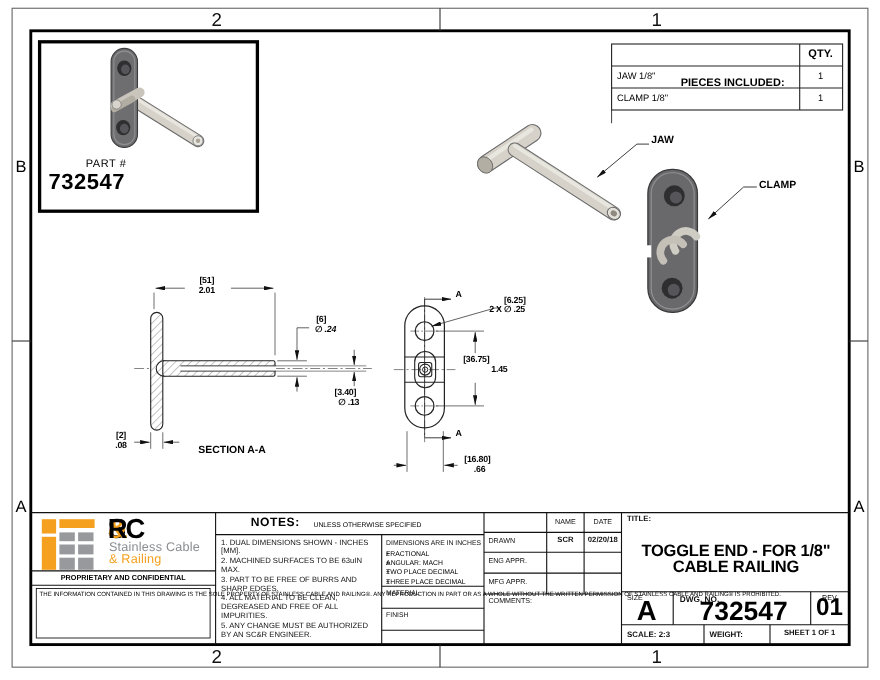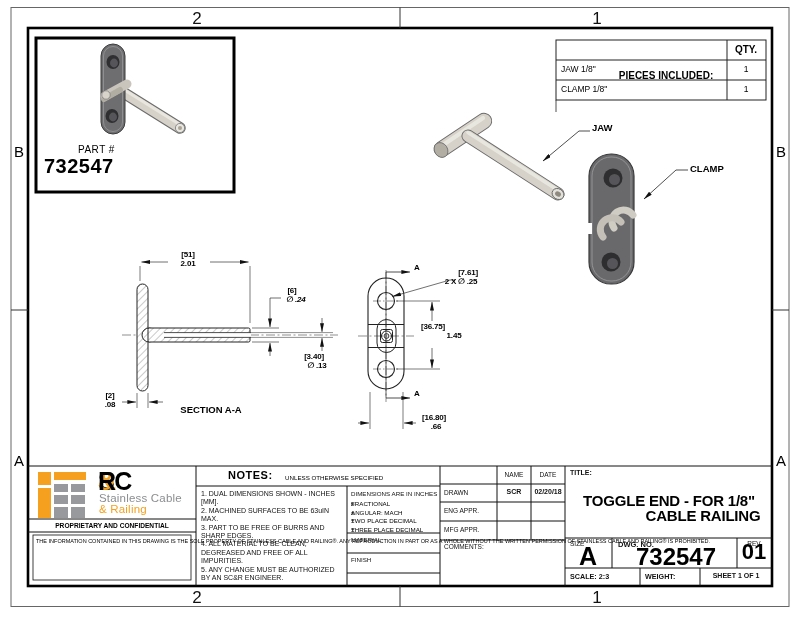--- a/index.html
+++ b/index.html
@@ -243,21 +243,21 @@
 <span class="dim cx" style="left:292px;top:286px;">[6]</span>
 <span class="dim cx" style="left:296px;top:295px;font-style:italic;">∅ .24</span>
 <span class="dim cx" style="left:314px;top:352px;">[3.40]</span>
 <span class="dim cx" style="left:317px;top:361px;">∅ .13</span>
 <span class="dim cx" style="left:110px;top:391px;">[2]</span>
 <span class="dim cx" style="left:110px;top:400px;">.08</span>
 <span class="seclbl cx" style="left:211px;top:404px;">SECTION A-A</span>
 
 <span class="dim" style="left:414px;top:263px;">A</span>
 <span class="dim" style="left:414px;top:389px;">A</span>
-<span class="dim cx" style="left:468px;top:268px;">[7.61]</span>
+<span class="dim cx" style="left:468px;top:268px;">[6.25]</span>
 <span class="dim cx" style="left:461px;top:277px;">2 X ∅ .25</span>
 <span class="dim cx" style="left:433px;top:322px;">[36.75]</span>
 <span class="dim cx" style="left:454px;top:331px;text-align:right;">1.45</span>
 <span class="dim cx" style="left:434px;top:413px;">[16.80]</span>
 <span class="dim cx" style="left:436px;top:422px;">.66</span>
 
 <span class="brand" style="left:98px;top:467px;">
       <span>SC</span>
       <span class="amp">&amp;</span>
       <span>R</span>
@@ -301,21 +301,21 @@
 <span class="tb-sm cx" style="left:548px;top:471px;">DATE</span>
 <span class="tb-sm" style="left:444px;top:489px;">DRAWN</span>
 <span class="tb-val cx" style="left:514px;top:488px;">SCR</span>
 <span class="tb-val cx" style="left:548px;top:488px;">02/20/18</span>
 <span class="tb-sm" style="left:444px;top:507px;">ENG APPR.</span>
 <span class="tb-sm" style="left:444px;top:526px;">MFG APPR.</span>
 <span class="tb-sm" style="left:444px;top:543px;">COMMENTS:</span>
 
 <span class="tb-val" style="left:570px;top:469px;">TITLE:</span>
 <span class="ttl cx" style="left:669px;top:492px;">TOGGLE END - FOR 1/8"</span>
-<span class="ttl cx" style="left:703px;top:507px;">CABLE RAILING</span>
+<span class="ttl cx" style="left:669px;top:507px;">CABLE RAILING</span>
 <span class="tb-sm" style="left:570px;top:540px;">SIZE</span>
 <span class="big cx" style="left:588px;top:542px;font-size:25px;">A</span>
 <span class="tb-val" style="left:618px;top:540px;font-size:7.5px;">DWG.  NO.</span>
 <span class="big cx" style="left:676px;top:543px;font-size:24px;">732547</span>
 <span class="tb-sm cx" style="left:754px;top:540px;">REV</span>
 <span class="big cx" style="left:754px;top:539px;font-size:22px;">01</span>
 <span class="tb-val" style="left:570px;top:572px;font-size:7.2px;">SCALE: 2:3</span>
 <span class="tb-val" style="left:645px;top:572px;font-size:7.2px;">WEIGHT:</span>
 <span class="tb-val cx" style="left:736px;top:572px;font-size:7px;">SHEET 1 OF 1</span>
 

